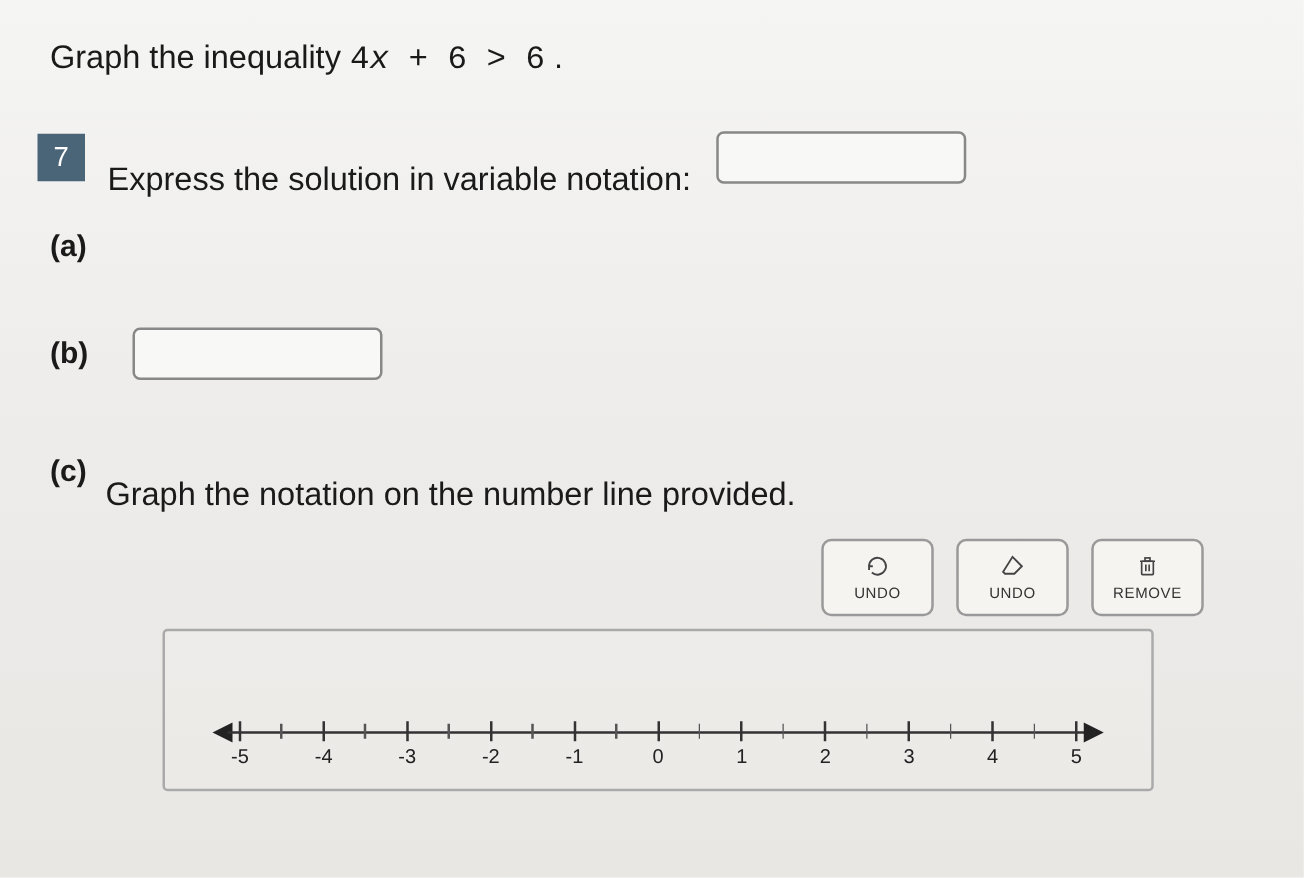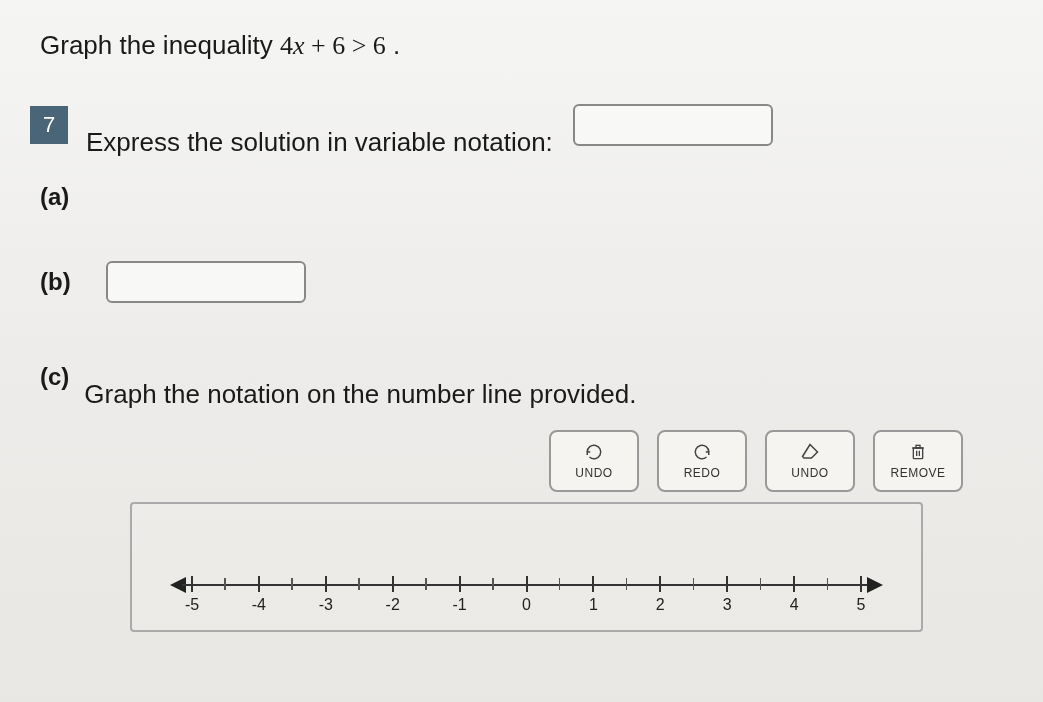--- a/index.html
+++ b/index.html
@@ -15,21 +15,21 @@
     }
     .container {
       padding: 30px 40px 20px 30px;
     }
     .problem-statement {
       font-size: 26px;
       margin-bottom: 30px;
       margin-left: 10px;
       font-weight: 400;
     }
-    .math-expr { font-family: Liberation Serif, serif; text-align: right; }
+    .math-expr { font-family: Liberation Mono, monospace; text-align: right; }
     .math-var { font-style: italic; }
     .row-a-header {
       display: flex;
       align-items: center;
       margin-bottom: 25px;
     }
     .question-number {
       background: #4a6478;
       color: white;
       width: 38px;
@@ -208,29 +208,20 @@
 
   <div class="toolbar">
     <div class="tool-button">
       <div class="tool-icon">
         <svg width="18" height="18" viewBox="0 0 24 24" fill="none" stroke="#444" stroke-width="2">
             <path d="M3 12a9 9 0 1 1 3 6.7"></path>
             <polyline points="3 16 3 12 7 12"></polyline>
           </svg>
       </div>
       <span class="tool-label">UNDO</span>
-    </div>
-    <div class="tool-button">
-      <div class="tool-icon">
-        <svg width="18" height="18" viewBox="0 0 24 24" fill="none" stroke="#444" stroke-width="2">
-            <path d="M21 12a9 9 0 1 0-3 6.7"></path>
-            <polyline points="21 16 21 12 17 12"></polyline>
-          </svg>
-      </div>
-      <span class="tool-label">REDO</span>
     </div>
     <div class="tool-button">
       <div class="tool-icon">
         <svg width="18" height="18" viewBox="0 0 24 24" fill="none" stroke="#444" stroke-width="2">
             <path d="M12 2 L22 12 L14 20 L4 20 L2 18 L12 2 Z"></path>
           </svg>
       </div>
       <span class="tool-label">UNDO</span>
     </div>
     <div class="tool-button">

